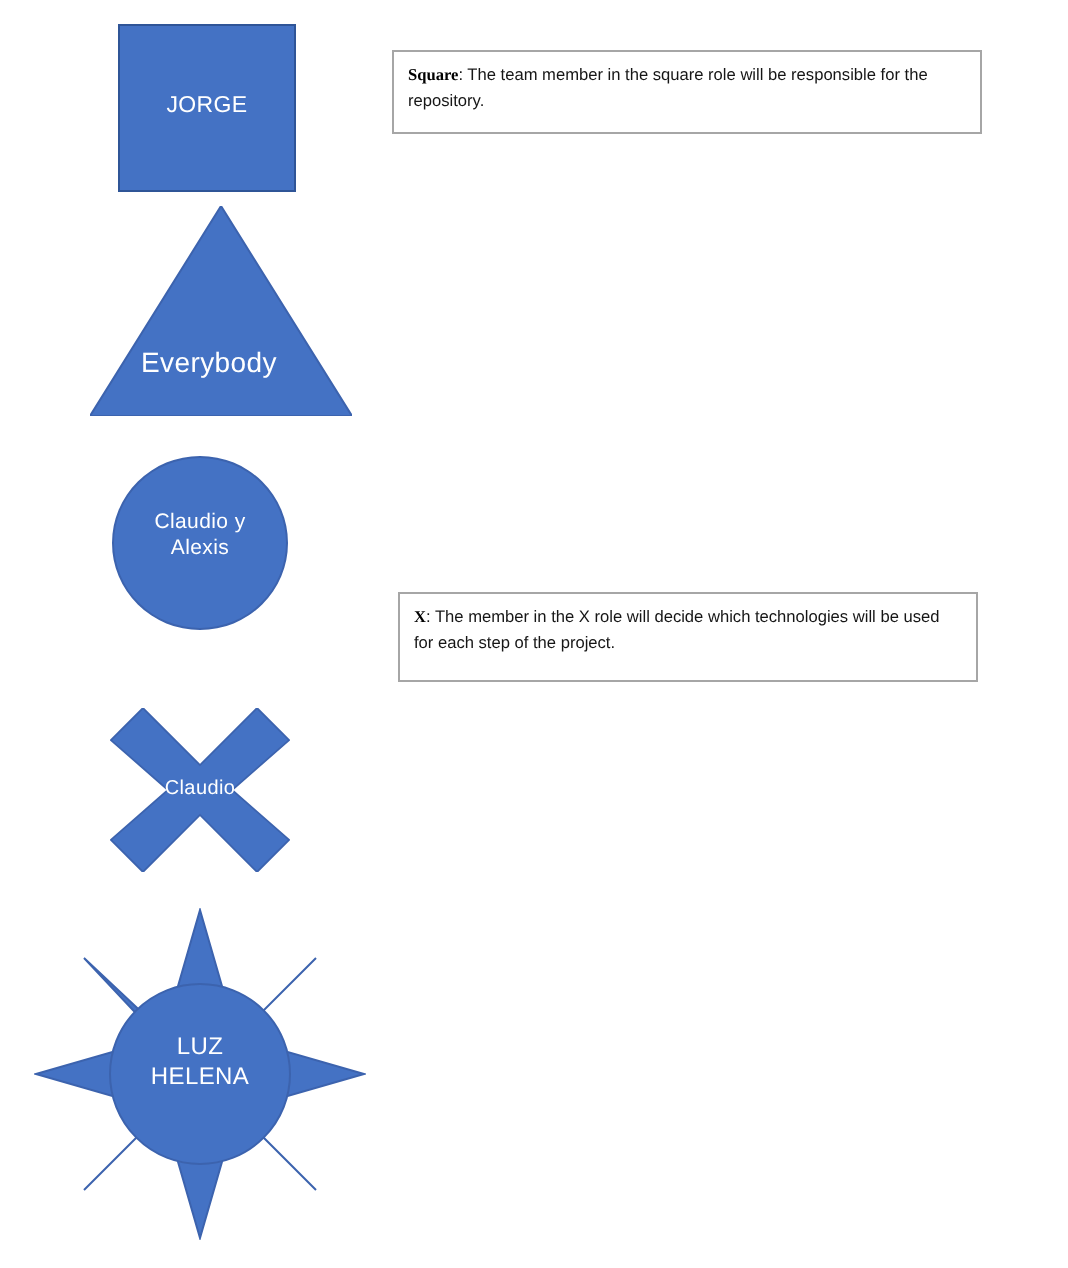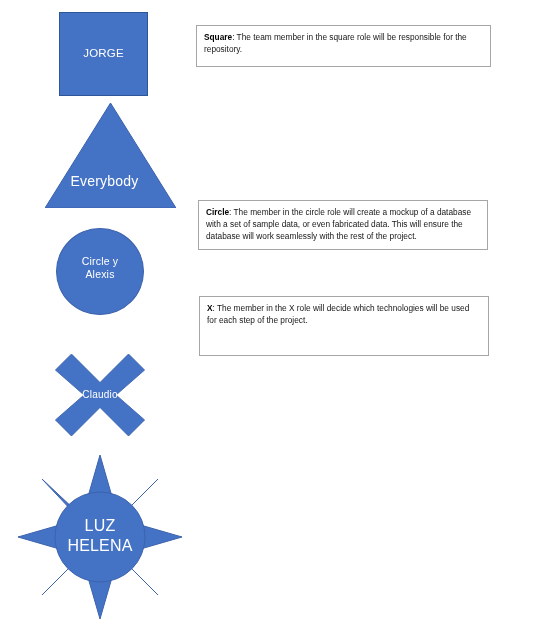--- a/index.html
+++ b/index.html
@@ -102,45 +102,46 @@
     position: absolute;
     left: 17px;
     top: 454px;
     width: 166px;
     height: 166px;
   }
   .sun-label {
     left: 57px;
     top: 516px;
     width: 86px;
-    font-size: 16px;
+    font-size: 12px;
   }
 
   
   .desc-box {
     position: absolute;
     border: 1px solid #A6A6A6;
     background: #ffffff;
     box-sizing: border-box;
     padding: 5px 7px 4px 7px;
     font-size: 8.3px;
     line-height: 1.45;
     color: #161616;
     text-align: left;
     overflow: hidden;
   }
   .desc-box b {
     font-weight: bold;
     color: #000000;
+    font-family: Liberation Serif, serif;
   }
 
   .box-square   { left: 196px; top: 25px;  width: 295px; height: 42px; }
   .box-triangle { left: 205px; top: 105px; width: 277px; height: 48px; }
   .box-circle   { left: 198px; top: 200px; width: 290px; height: 50px; }
-  .box-x        { left: 199px; top: 296px; width: 290px; height: 60px; }
+  .box-x        { left: 199px; top: 296px; width: 290px; height: 45px; }
   .box-sun      { left: 195px; top: 408px; width: 289px; height: 48px; }
 </style>
 </head>
 <body>
 
 <div id="canvas">
 
   <div class="sq-shape"></div>
   <div class="shape-label sq-label">JORGE</div>
 
@@ -148,26 +149,23 @@
     <b>Square</b><span>:</span><span> The team member in the square role will be responsible for the repository.</span>
   </div>
 
   <svg class="tri-shape" viewBox="0 0 131 105">
     <polygon points="65.5,0 131,105 0,105" fill="#4472C4" stroke="#3C63AE" stroke-width="1"></polygon>
   </svg>
   <div class="shape-label tri-label">Everybody</div>
 
 
   <div class="circ-shape"></div>
-  <div class="shape-label circ-label">Circle y
+  <div class="shape-label circ-label">Claudio y
 Alexis</div>
 
-  <div class="desc-box box-circle">
-    <b>Circle</b><span>:</span><span> The member in the circle role will create a mockup of a database with a set of sample data, or even fabricated data. This will ensure the database will work seamlessly with the rest of the project.</span>
-  </div>
 
   <svg class="x-shape" viewBox="0 0 100 92">
     <polygon fill="#4472C4" stroke="#3C63AE" stroke-width="1" points="0,18 18,0 50,32 82,0 100,18 68,46 100,74 82,92 50,60 18,92 0,74 32,46"></polygon>
   </svg>
   <div class="shape-label x-label">Claudio</div>
 
   <div class="desc-box box-x">
     <b>X</b><span>:</span><span> The member in the X role will decide which technologies will be used for each step of the project.</span>
   </div>
 

